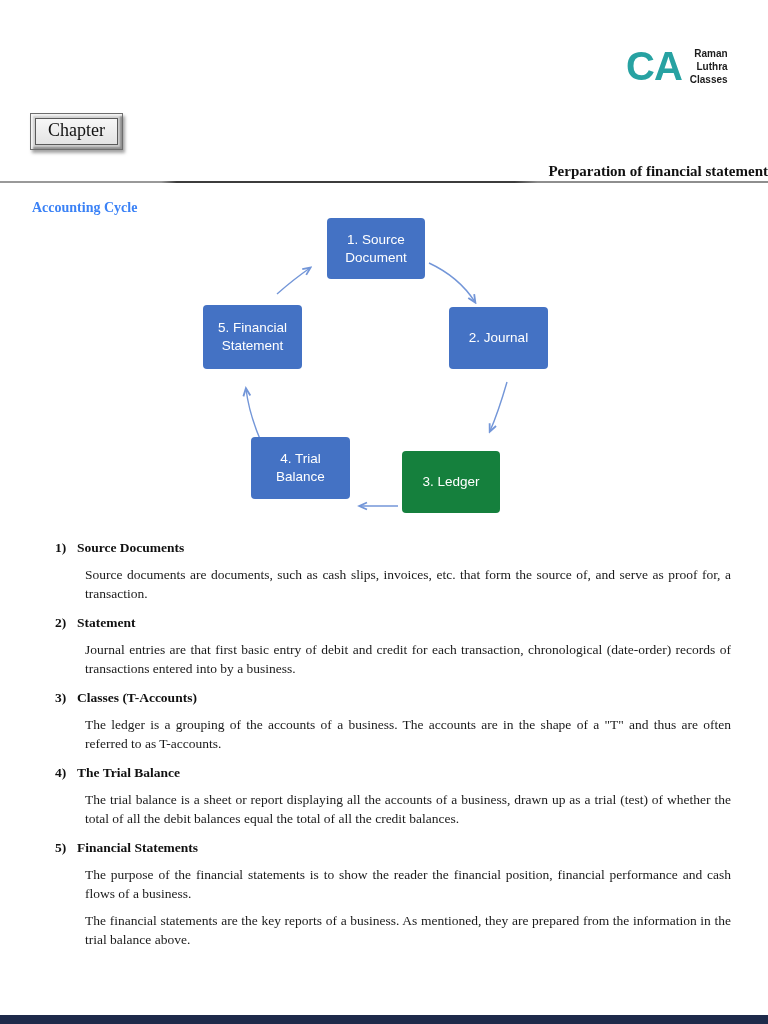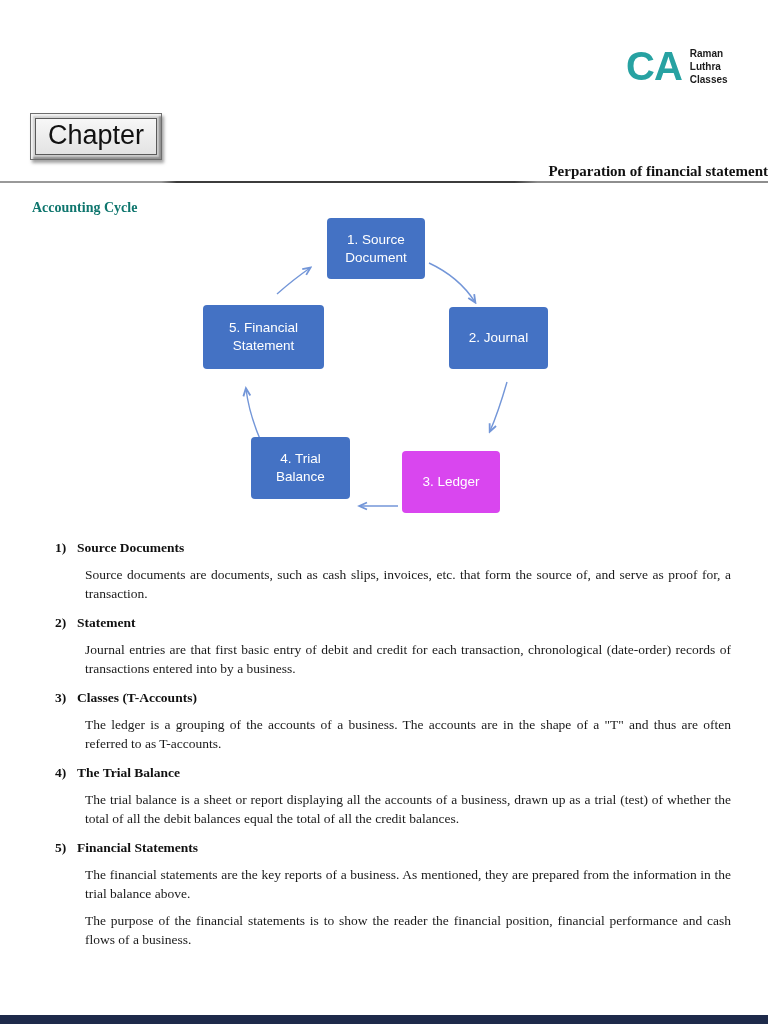--- a/index.html
+++ b/index.html
@@ -6,39 +6,39 @@
   .page{
     position:relative;width:768px;height:1024px;background:#ffffff;
     font-family:"Liberation Serif", serif;color:#1a1a1a;overflow:hidden;
     margin:0 auto;
   }
   
   .logo{position:absolute;top:46px;left:626px;display:flex;align-items:center;}
   .logo-ca{font-family:"Liberation Sans",sans-serif;font-weight:bold;font-size:40px;
     color:#27a2a2;letter-spacing:-1px;line-height:40px;}
   .logo-text{margin-left:8px;font-family:"Liberation Sans",sans-serif;font-weight:bold;
-    font-size:10px;line-height:13px;color:#1c1c1c;}
+    font-size:10px;line-height:13px;color:#1c1c1c;text-align:right;}
   
   .chapter-btn{
     position:absolute;top:113px;left:30px;
     background:#cfcfcf;border:1px solid #6e6e6e;padding:4px;
     box-shadow:2px 3px 3px rgba(90,90,90,.55), inset 2px 2px 2px #f5f5f5, inset -2px -2px 2px #8f8f8f;
     cursor:pointer;
   }
   .chapter-btn-inner{
     border:1px solid #5a5a5a;background:linear-gradient(#f7f7f7,#e3e3e3);
     padding:1px 12px 3px 12px;
-    font-family:Liberation Sans, sans-serif;font-size:27px;color:#111;text-align:right;
+    font-family:Liberation Serif, serif;font-size:18px;color:#111;text-align:right;
   }
   
   .doc-title{position:absolute;top:163px;left:0;width:768px;text-align:right;
     font-weight:bold;font-size:15px;color:#111;}
   .title-rule{position:absolute;top:181px;left:0;width:768px;height:2px;
     background:linear-gradient(90deg,#999 0%,#999 21%,#3c3c3c 23%,#3c3c3c 67%,#8e8e8e 70%,#8e8e8e 100%);}
-  .cycle-heading{position:absolute;top:200px;left:32px;font-weight:bold;font-size:14px;color:#0f766e;}
+  .cycle-heading{position:absolute;top:200px;left:32px;font-weight:bold;font-size:14px;color:#3b82f6;}
   
   .diagram{position:absolute;top:210px;left:0;width:768px;height:330px;}
   .diagram svg{position:absolute;top:0;left:0;}
   .node{
     position:absolute;border-radius:4px;color:#fff;
     font-family:"Liberation Sans",sans-serif;font-size:13.5px;line-height:18px;
     display:flex;align-items:center;justify-content:center;text-align:center;
     padding:4px 10px;box-sizing:border-box;
   }
   
@@ -86,23 +86,23 @@
       <g fill="none" stroke="#7396D8" stroke-width="1.4">
         <path d="M 277 84 Q 294 69 310 58" marker-end="url(#arrowhead)"></path>
         <path d="M 429 53 Q 459 67 475 92" marker-end="url(#arrowhead)"></path>
         <path d="M 507 172 Q 498 203 490 221" marker-end="url(#arrowhead)"></path>
         <path d="M 398 296 L 360 296" marker-end="url(#arrowhead)"></path>
         <path d="M 260 229 Q 249 203 246 179" marker-end="url(#arrowhead)"></path>
       </g>
     </svg>
     <div class="node" style="left:327px;top:8px;width:98px;height:61px;background:#4472C4;">1. Source Document</div>
     <div class="node" style="left:449px;top:97px;width:99px;height:62px;background:#4472C4;">2. Journal</div>
-    <div class="node" style="left:402px;top:241px;width:98px;height:62px;background:#d946ef;">3. Ledger</div>
+    <div class="node" style="left:402px;top:241px;width:98px;height:62px;background:#15803d;">3. Ledger</div>
     <div class="node" style="left:251px;top:227px;width:99px;height:62px;background:#4472C4;">4. Trial Balance</div>
-    <div class="node" style="left:203px;top:95px;width:121px;height:64px;background:#4472C4;">5. Financial Statement</div>
+    <div class="node" style="left:203px;top:95px;width:99px;height:64px;background:#4472C4;">5. Financial Statement</div>
   </div>
 
   <div class="sections">
 
     <div class="section">
       <div class="sec-head">
         <span class="sec-num">1)</span>
         <span>Source Documents</span>
       </div>
       <div class="sec-body">
@@ -139,22 +139,22 @@
         <p>The trial balance is a sheet or report displaying all the accounts of a business, drawn up as a trial (test) of whether the total of all the debit balances equal the total of all the credit balances.</p>
       </div>
     </div>
 
     <div class="section">
       <div class="sec-head">
         <span class="sec-num">5)</span>
         <span>Financial Statements</span>
       </div>
       <div class="sec-body">
+        <p>The purpose of the financial statements is to show the reader the financial position, financial performance and cash flows of a business.</p>
         <p>The financial statements are the key reports of a business. As mentioned, they are prepared from the information in the trial balance above.</p>
-        <p>The purpose of the financial statements is to show the reader the financial position, financial performance and cash flows of a business.</p>
       </div>
     </div>
 
   </div>
 
 
   <div class="bottom-bar" style="background:#1E2A4A;"></div>
 
 </div>
 

